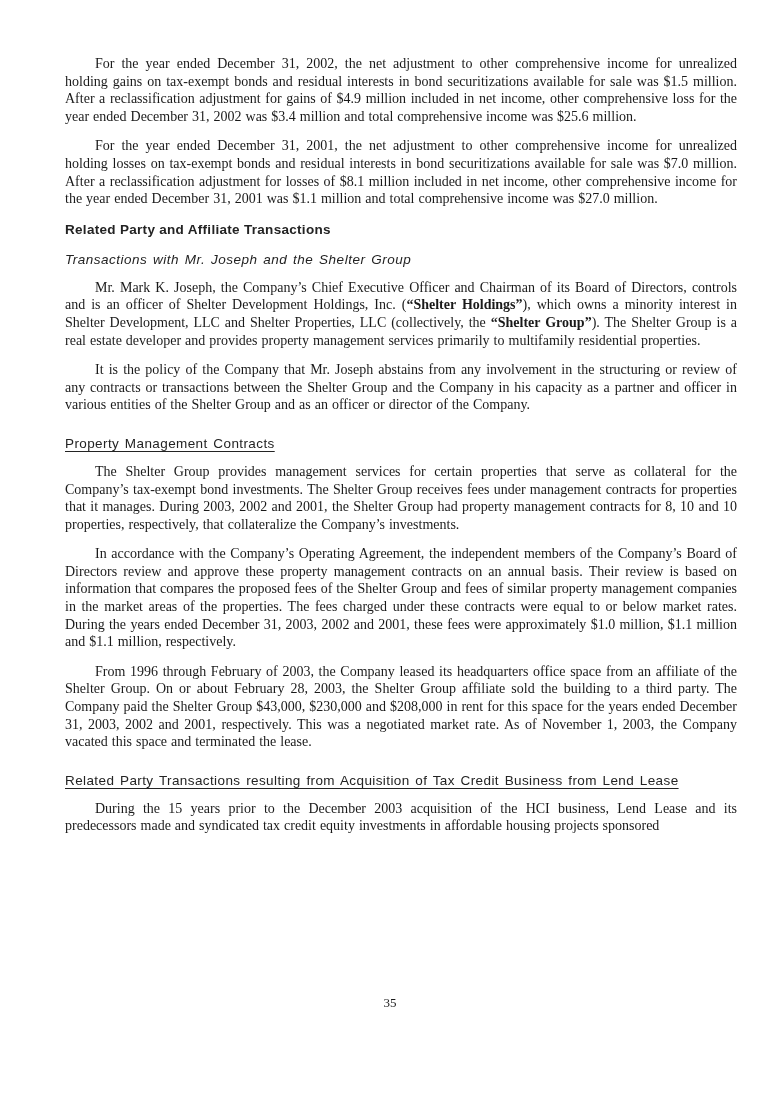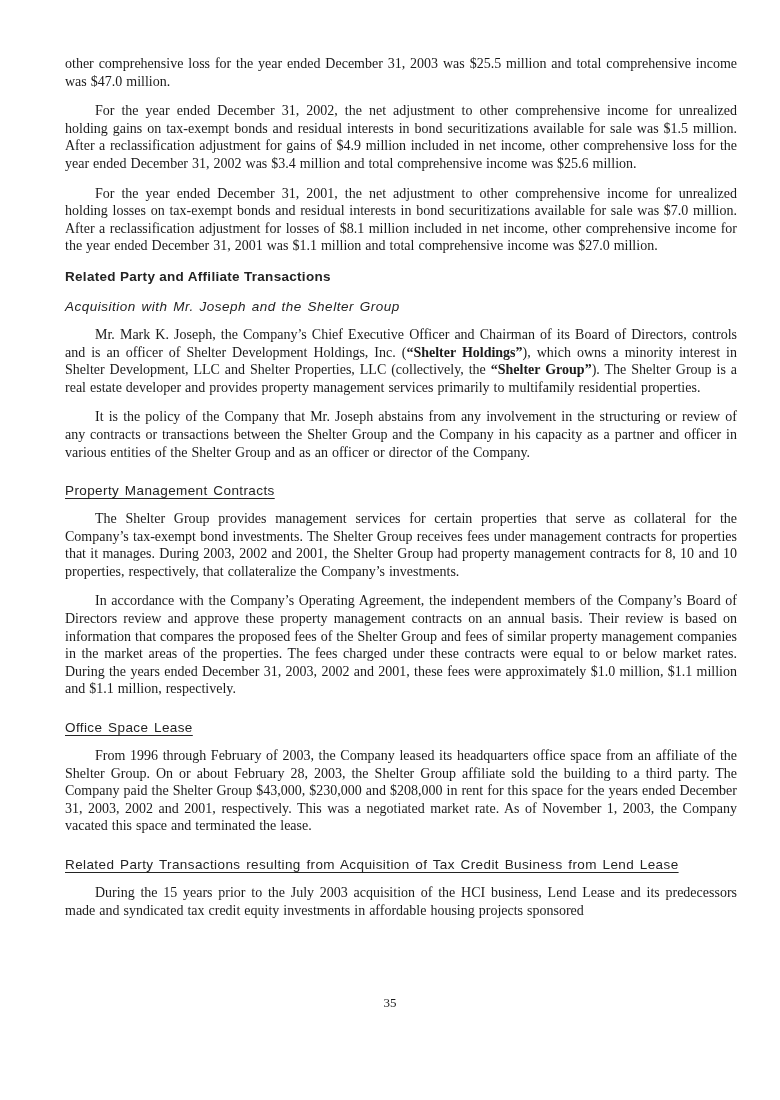--- a/index.html
+++ b/index.html
@@ -66,29 +66,27 @@
     font-family: "Liberation Serif", serif;
     font-size: 13px;
     color: #1a1a1a;
   }
 </style>
 </head>
 <body>
 
 <div class="page">
   <div class="content" id="doc-content">
-      <p class="para"><span>other comprehensive loss for the year ended December 31, 2003 was $25.5 million and total comprehensive income was $47.0 million.</span></p>
       <p class="para indent"><span>For the year ended December 31, 2002, the net adjustment to other comprehensive income for unrealized holding gains on tax-exempt bonds and residual interests in bond securitizations available for sale was $1.5 million. After a reclassification adjustment for gains of $4.9 million included in net income, other comprehensive loss for the year ended December 31, 2002 was $3.4 million and total comprehensive income was $25.6 million.</span></p>
       <p class="para indent"><span>For the year ended December 31, 2001, the net adjustment to other comprehensive income for unrealized holding losses on tax-exempt bonds and residual interests in bond securitizations available for sale was $7.0 million. After a reclassification adjustment for losses of $8.1 million included in net income, other comprehensive income for the year ended December 31, 2001 was $1.1 million and total comprehensive income was $27.0 million.</span></p>
       <div class="heading-bold">Related Party and Affiliate Transactions</div>
-      <div class="heading-italic">Acquisition with Mr. Joseph and the Shelter Group</div>
+      <div class="heading-italic">Transactions with Mr. Joseph and the Shelter Group</div>
       <p class="para indent"><span>Mr. Mark K. Joseph, the Company’s Chief Executive Officer and Chairman of its Board of Directors, controls and is an officer of Shelter Development Holdings, Inc. (</span><span class="bold">“Shelter Holdings”</span><span>), which owns a minority interest in Shelter Development, LLC and Shelter Properties, LLC (collectively, the </span><span class="bold">“Shelter Group”</span><span>). The Shelter Group is a real estate developer and provides property management services primarily to multifamily residential properties.</span></p>
       <p class="para indent"><span>It is the policy of the Company that Mr. Joseph abstains from any involvement in the structuring or review of any contracts or transactions between the Shelter Group and the Company in his capacity as a partner and officer in various entities of the Shelter Group and as an officer or director of the Company.</span></p>
       <div class="heading-underline">Property Management Contracts</div>
       <p class="para indent"><span>The Shelter Group provides management services for certain properties that serve as collateral for the Company’s tax-exempt bond investments. The Shelter Group receives fees under management contracts for properties that it manages. During 2003, 2002 and 2001, the Shelter Group had property management contracts for 8, 10 and 10 properties, respectively, that collateralize the Company’s investments.</span></p>
       <p class="para indent"><span>In accordance with the Company’s Operating Agreement, the independent members of the Company’s Board of Directors review and approve these property management contracts on an annual basis. Their review is based on information that compares the proposed fees of the Shelter Group and fees of similar property management companies in the market areas of the properties. The fees charged under these contracts were equal to or below market rates. During the years ended December 31, 2003, 2002 and 2001, these fees were approximately $1.0 million, $1.1 million and $1.1 million, respectively.</span></p>
-      <div class="heading-underline">Office Space Lease</div>
       <p class="para indent"><span>From 1996 through February of 2003, the Company leased its headquarters office space from an affiliate of the Shelter Group. On or about February 28, 2003, the Shelter Group affiliate sold the building to a third party. The Company paid the Shelter Group $43,000, $230,000 and $208,000 in rent for this space for the years ended December 31, 2003, 2002 and 2001, respectively. This was a negotiated market rate. As of November 1, 2003, the Company vacated this space and terminated the lease.</span></p>
       <div class="heading-underline">Related Party Transactions resulting from Acquisition of Tax Credit Business from Lend Lease</div>
-      <p class="para indent"><span>During the 15 years prior to the July 2003 acquisition of the HCI business, Lend Lease and its predecessors made and syndicated tax credit equity investments in affordable housing projects sponsored</span></p>
+      <p class="para indent"><span>During the 15 years prior to the December 2003 acquisition of the HCI business, Lend Lease and its predecessors made and syndicated tax credit equity investments in affordable housing projects sponsored</span></p>
     </div>
   <div class="page-number">35</div>
 </div>
 
 </body></html>

